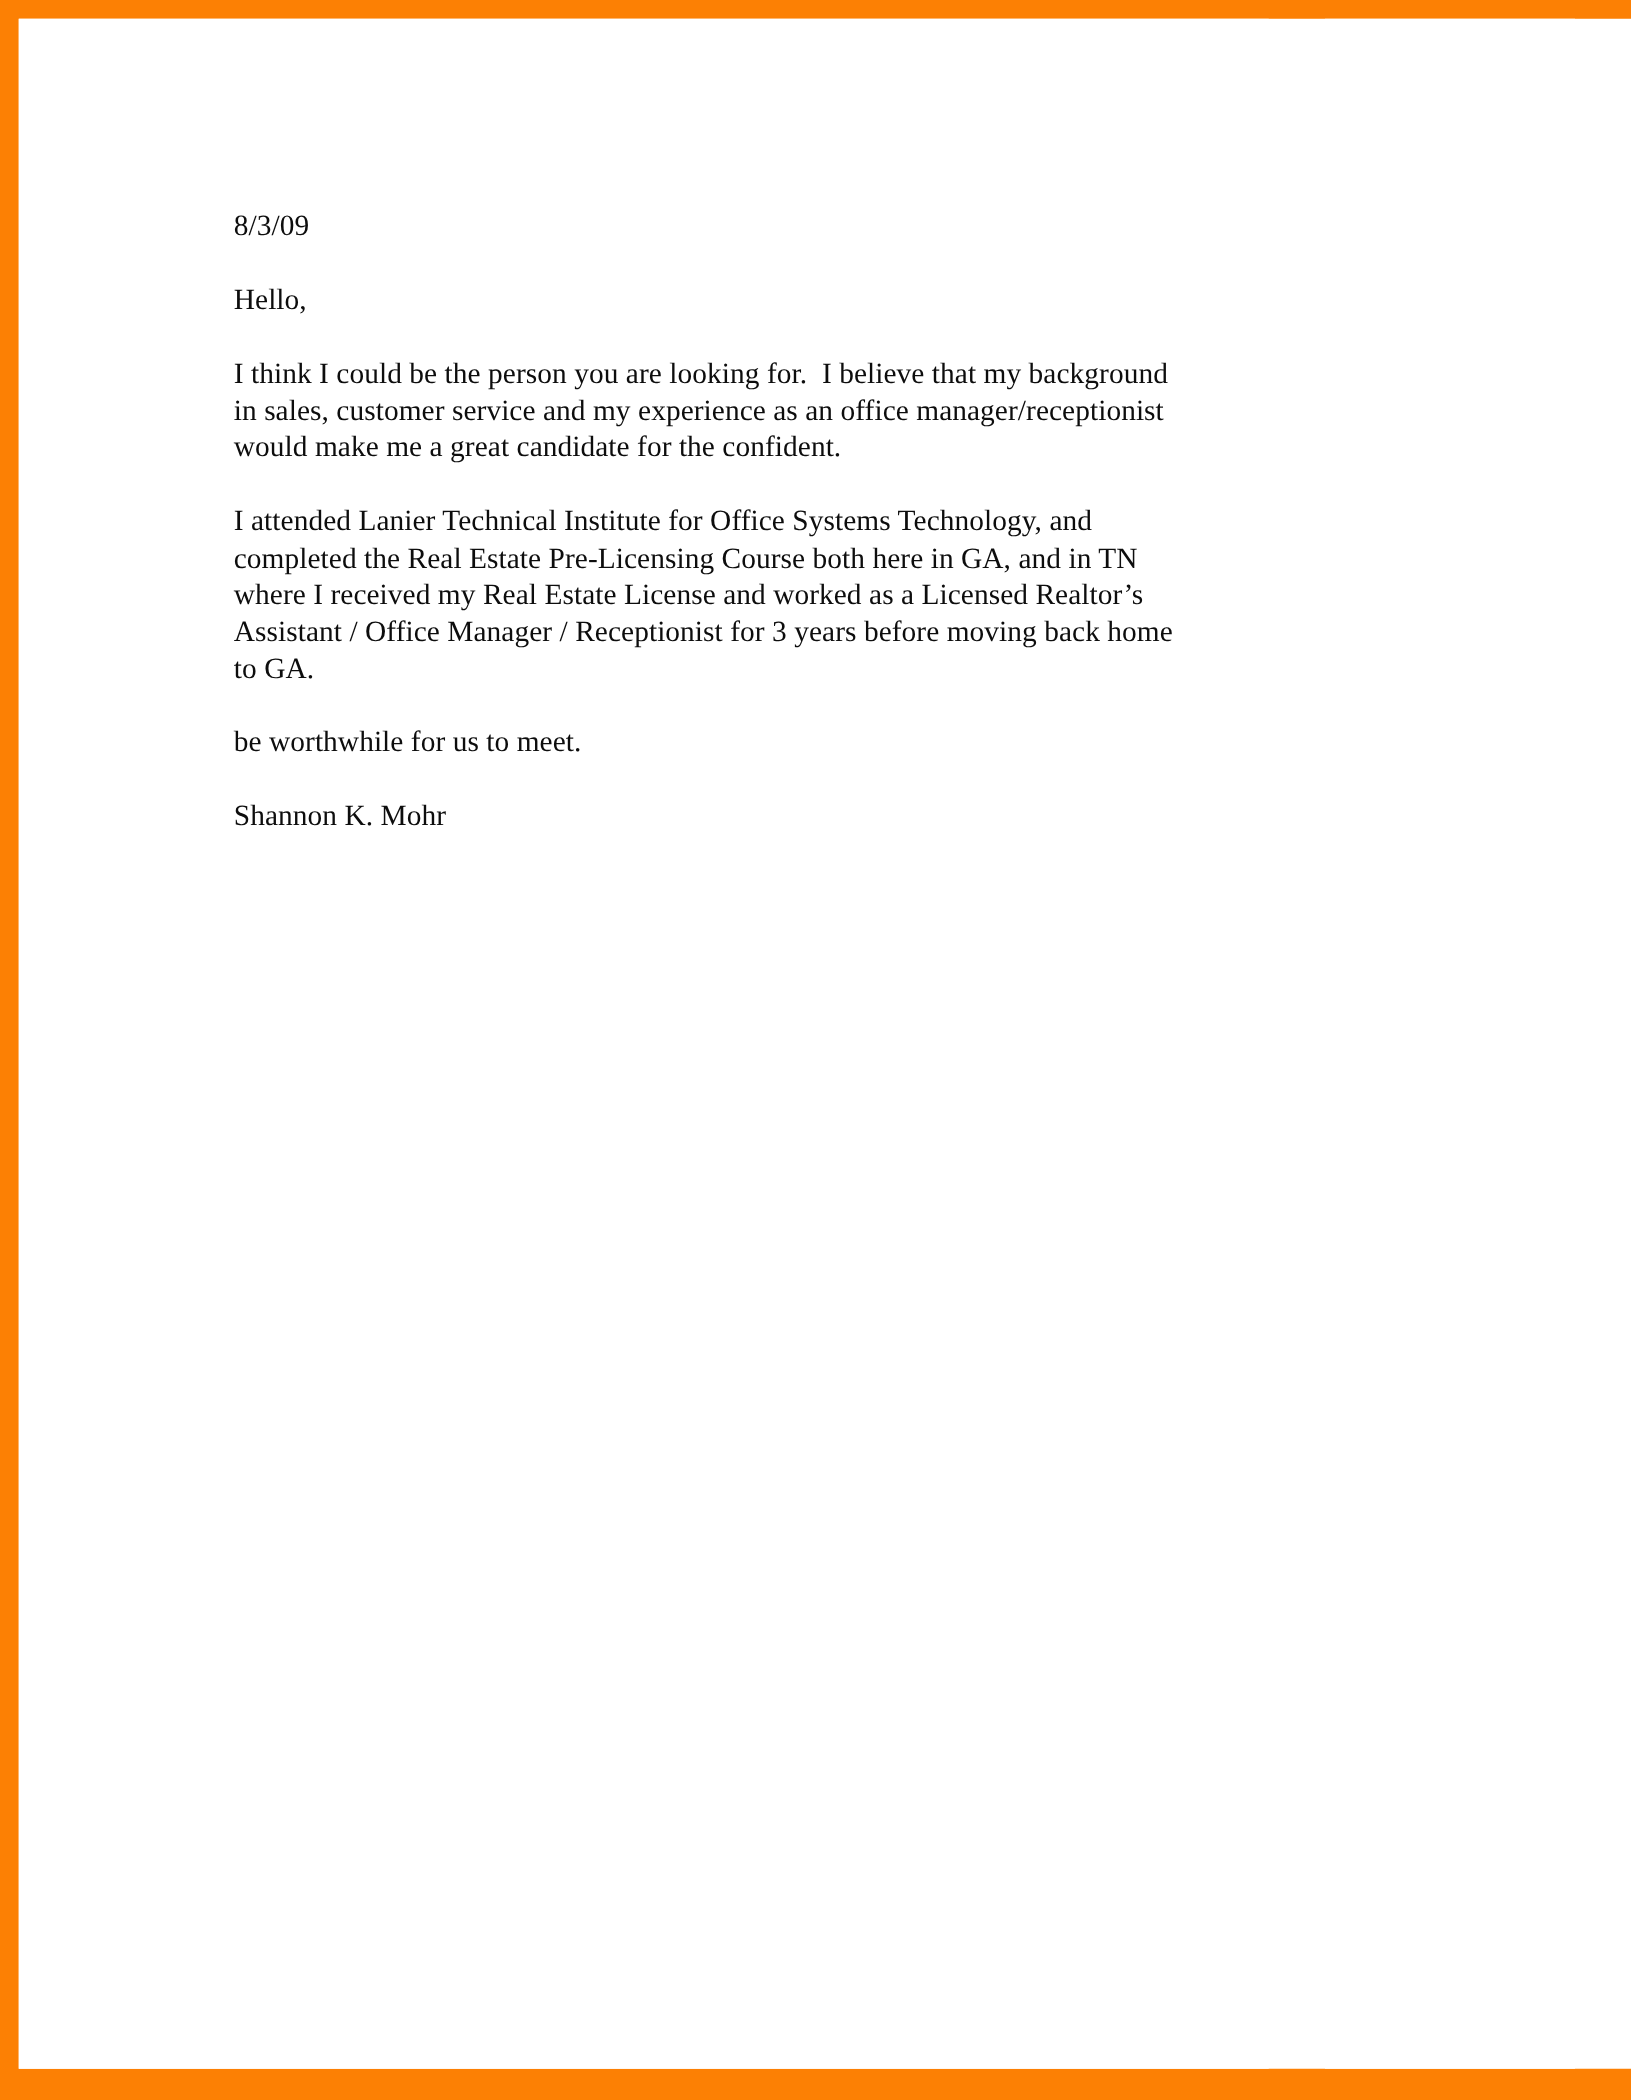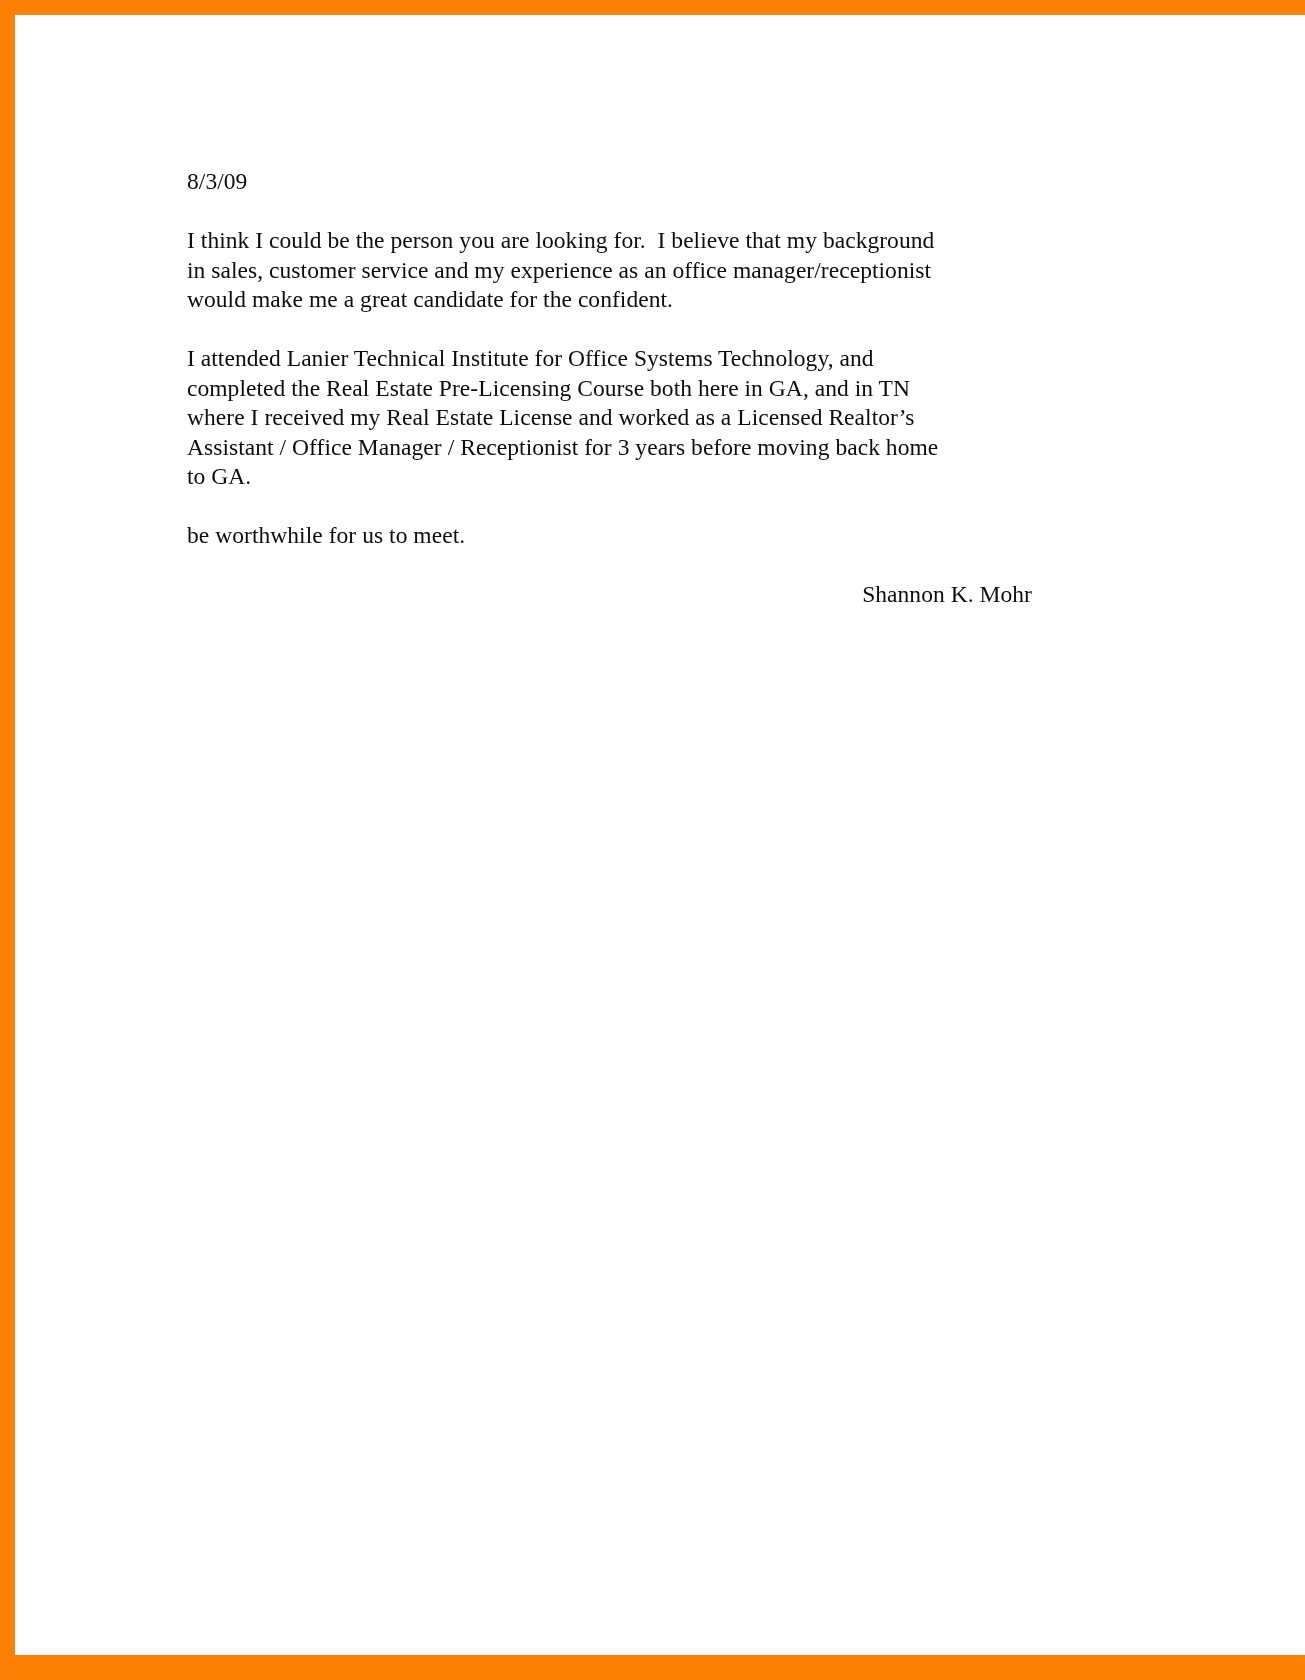--- a/index.html
+++ b/index.html
@@ -55,40 +55,42 @@
     white-space: pre-wrap;
     margin: 0;
   }
 
   .letter-block {
     margin: 0 0 29.5px 0;
   }
 
   .letter-block:last-child {
     margin-bottom: 0;
-    text-align: right;
   }
 </style>
 </head>
 <body>
 
 <div id="page-frame">
 
   <div class="border-band border-top"></div>
   <div class="border-band border-bottom"></div>
   <div class="border-band border-left"></div>
   <div class="border-band border-right"></div>
 
   <div id="letter-sheet">
     <div id="letter-body">
 
       <div class="letter-block">
         <p class="letter-line">8/3/09</p>
       </div>
 
+      <div class="letter-block">
+        <p class="letter-line">Hello,</p>
+      </div>
 
       <div class="letter-block">
         <p class="letter-line">I think I could be the person you are looking for.  I believe that my background</p>
         <p class="letter-line">in sales, customer service and my experience as an office manager/receptionist</p>
         <p class="letter-line">would make me a great candidate for the confident.</p>
       </div>
 
       <div class="letter-block">
         <p class="letter-line">I attended Lanier Technical Institute for Office Systems Technology, and</p>
         <p class="letter-line">completed the Real Estate Pre-Licensing Course both here in GA, and in TN</p>

